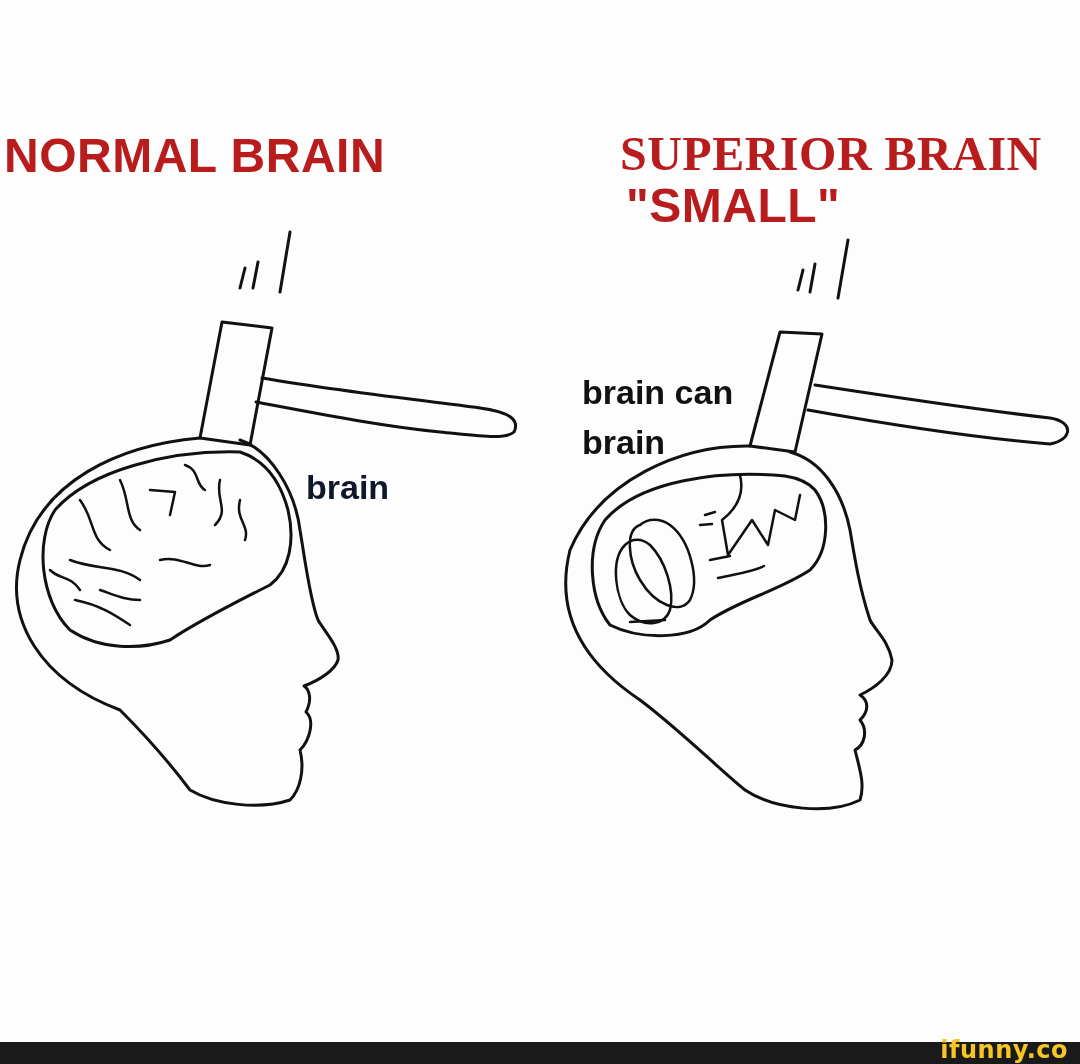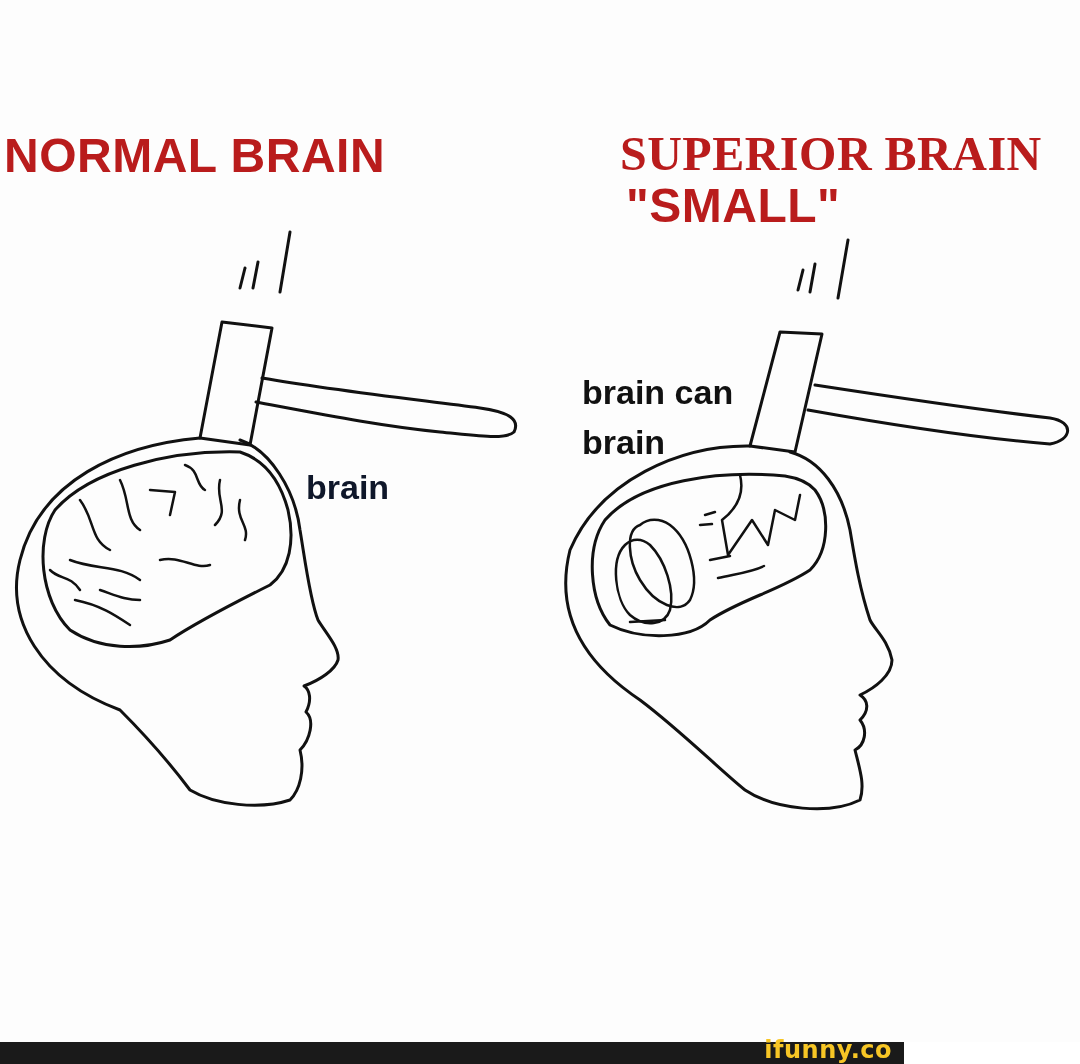--- a/index.html
+++ b/index.html
@@ -1,21 +1,21 @@
 <!DOCTYPE html>
 <html><head>
 <meta charset="utf-8">
 <style>
   html,body{margin:0;padding:0;background:#fff;}
   body{width:1080px;height:1064px;position:relative;overflow:hidden;font-family:"Liberation Sans",sans-serif;}
   .canvas{position:absolute;left:0;top:0;width:1080px;height:1042px;background:#fdfdfd;}
   .title{position:absolute;font-weight:bold;color:#b91c1c;font-size:48px;letter-spacing:0.5px;white-space:nowrap;}
   .lbl{position:absolute;font-weight:bold;font-size:34px;line-height:42px;white-space:nowrap;margin-top:36px;}
   svg.drawing{position:absolute;left:0;top:0;}
-  .footer{position:absolute;left:0;top:1042px;width:904px;height:22px;background:#1a1a1a;}
+  .footer{position:absolute;left:0;top:1042px;width:1080px;height:22px;background:#1a1a1a;}
   .brand{position:absolute;right:12px;top:-6px;font-weight:bold;font-size:24px;color:#f7c625;font-family:"DejaVu Sans",sans-serif;letter-spacing:0.5px;}
 </style>
 </head>
 <body>
 
 <div class="canvas">
 
   <div class="title" style="left:4px;top:128px;">NORMAL BRAIN</div>
   <div class="title" style="left:620px;top:126px;font-family:Liberation Serif, serif;">SUPERIOR BRAIN</div>
   <div class="title" style="left:626px;top:178px;">"SMALL"</div>

